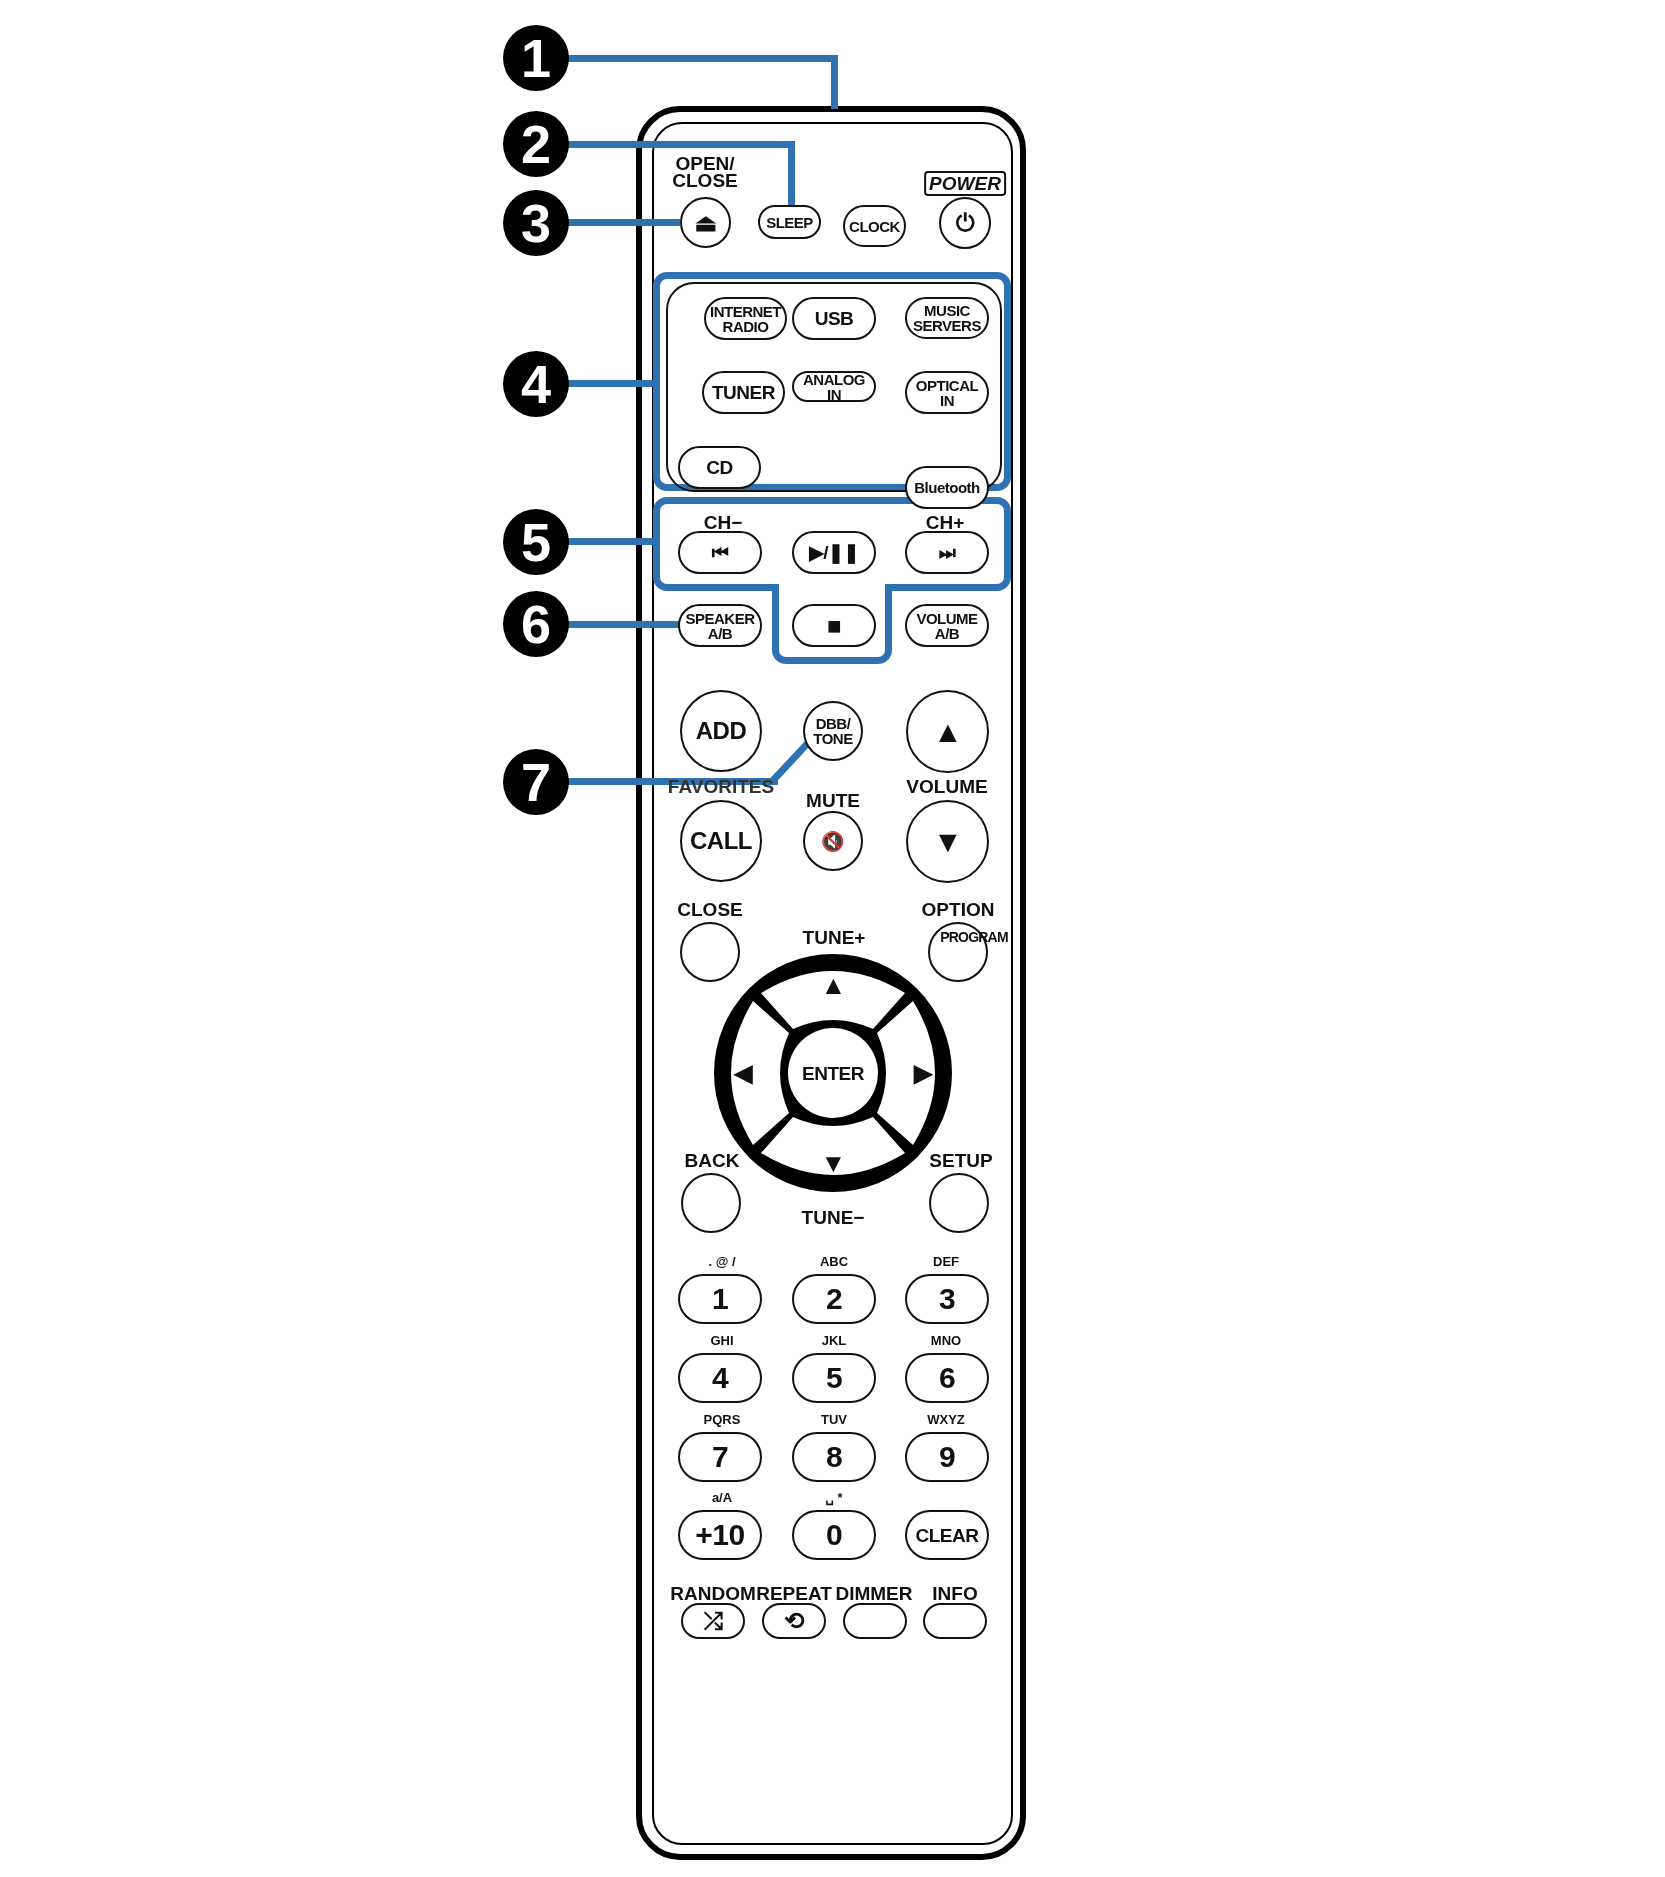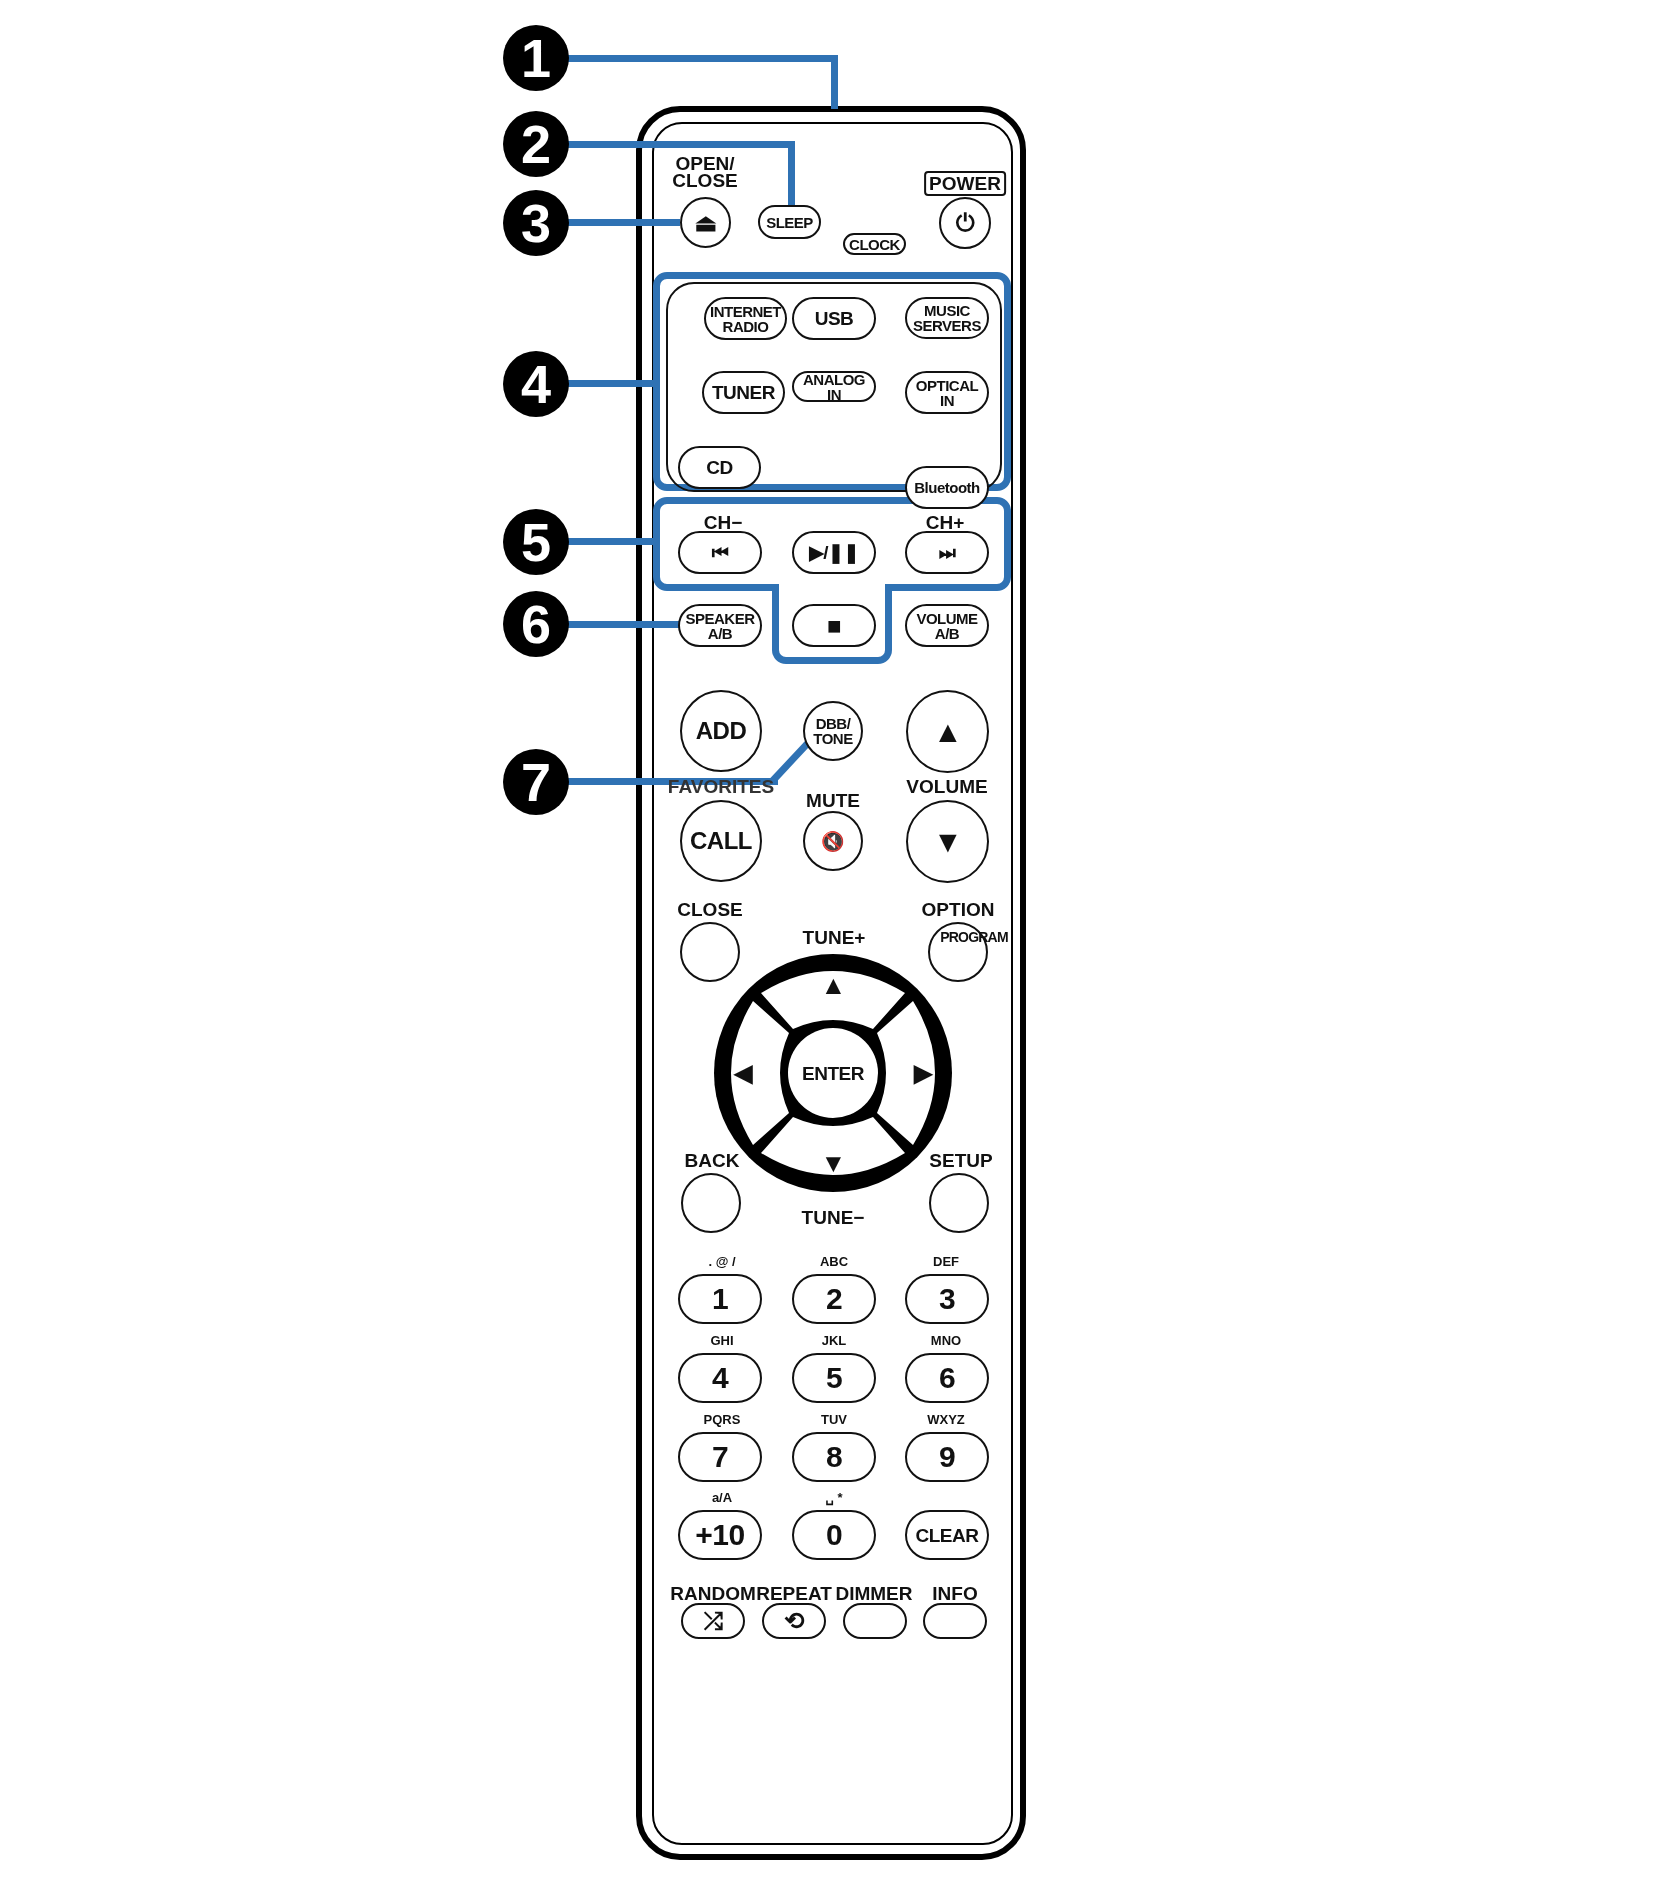--- a/index.html
+++ b/index.html
@@ -56,22 +56,22 @@
 <div class="callout" style="left:503px;top:749px;">7</div>
 
 <div class="lbl md" style="left:705px;top:155px;line-height:17px;">
   <div>OPEN/</div>
     <div>CLOSE</div>
 </div>
 <div class="btn circ lg" style="left:680px;top:197px;width:51px;height:51px;">
   <span>⏏</span>
 </div>
 <div class="btn pill sm" style="left:758px;top:205px;width:63px;height:34px;">SLEEP</div>
-<div class="btn pill sm" style="left:843px;top:205px;width:63px;height:22px;margin-top:28px;">CLOCK</div>
-<div class="lbl md" style="left:965px;top:171px;border:2px solid #111;border-radius:4px;padding:1px 3px;">POWER</div>
+<div class="btn pill sm" style="left:843px;top:205px;width:63px;height:42px;">CLOCK</div>
+<div class="lbl md" style="left:965px;top:171px;border:2px solid #111;border-radius:4px;padding:1px 3px;font-style:italic;">POWER</div>
 <div class="btn circ lg" style="left:939px;top:197px;width:52px;height:52px;">
   <span>⏻</span>
 </div>
 
 <div class="group4"></div>
 <div class="btn pill sm two" style="left:704px;top:297px;width:83px;height:43px;">
     <span>INTERNET</span>
     <span>RADIO</span>
   </div>
 <div class="btn pill md" style="left:792px;top:297px;width:84px;height:43px;">USB</div>

